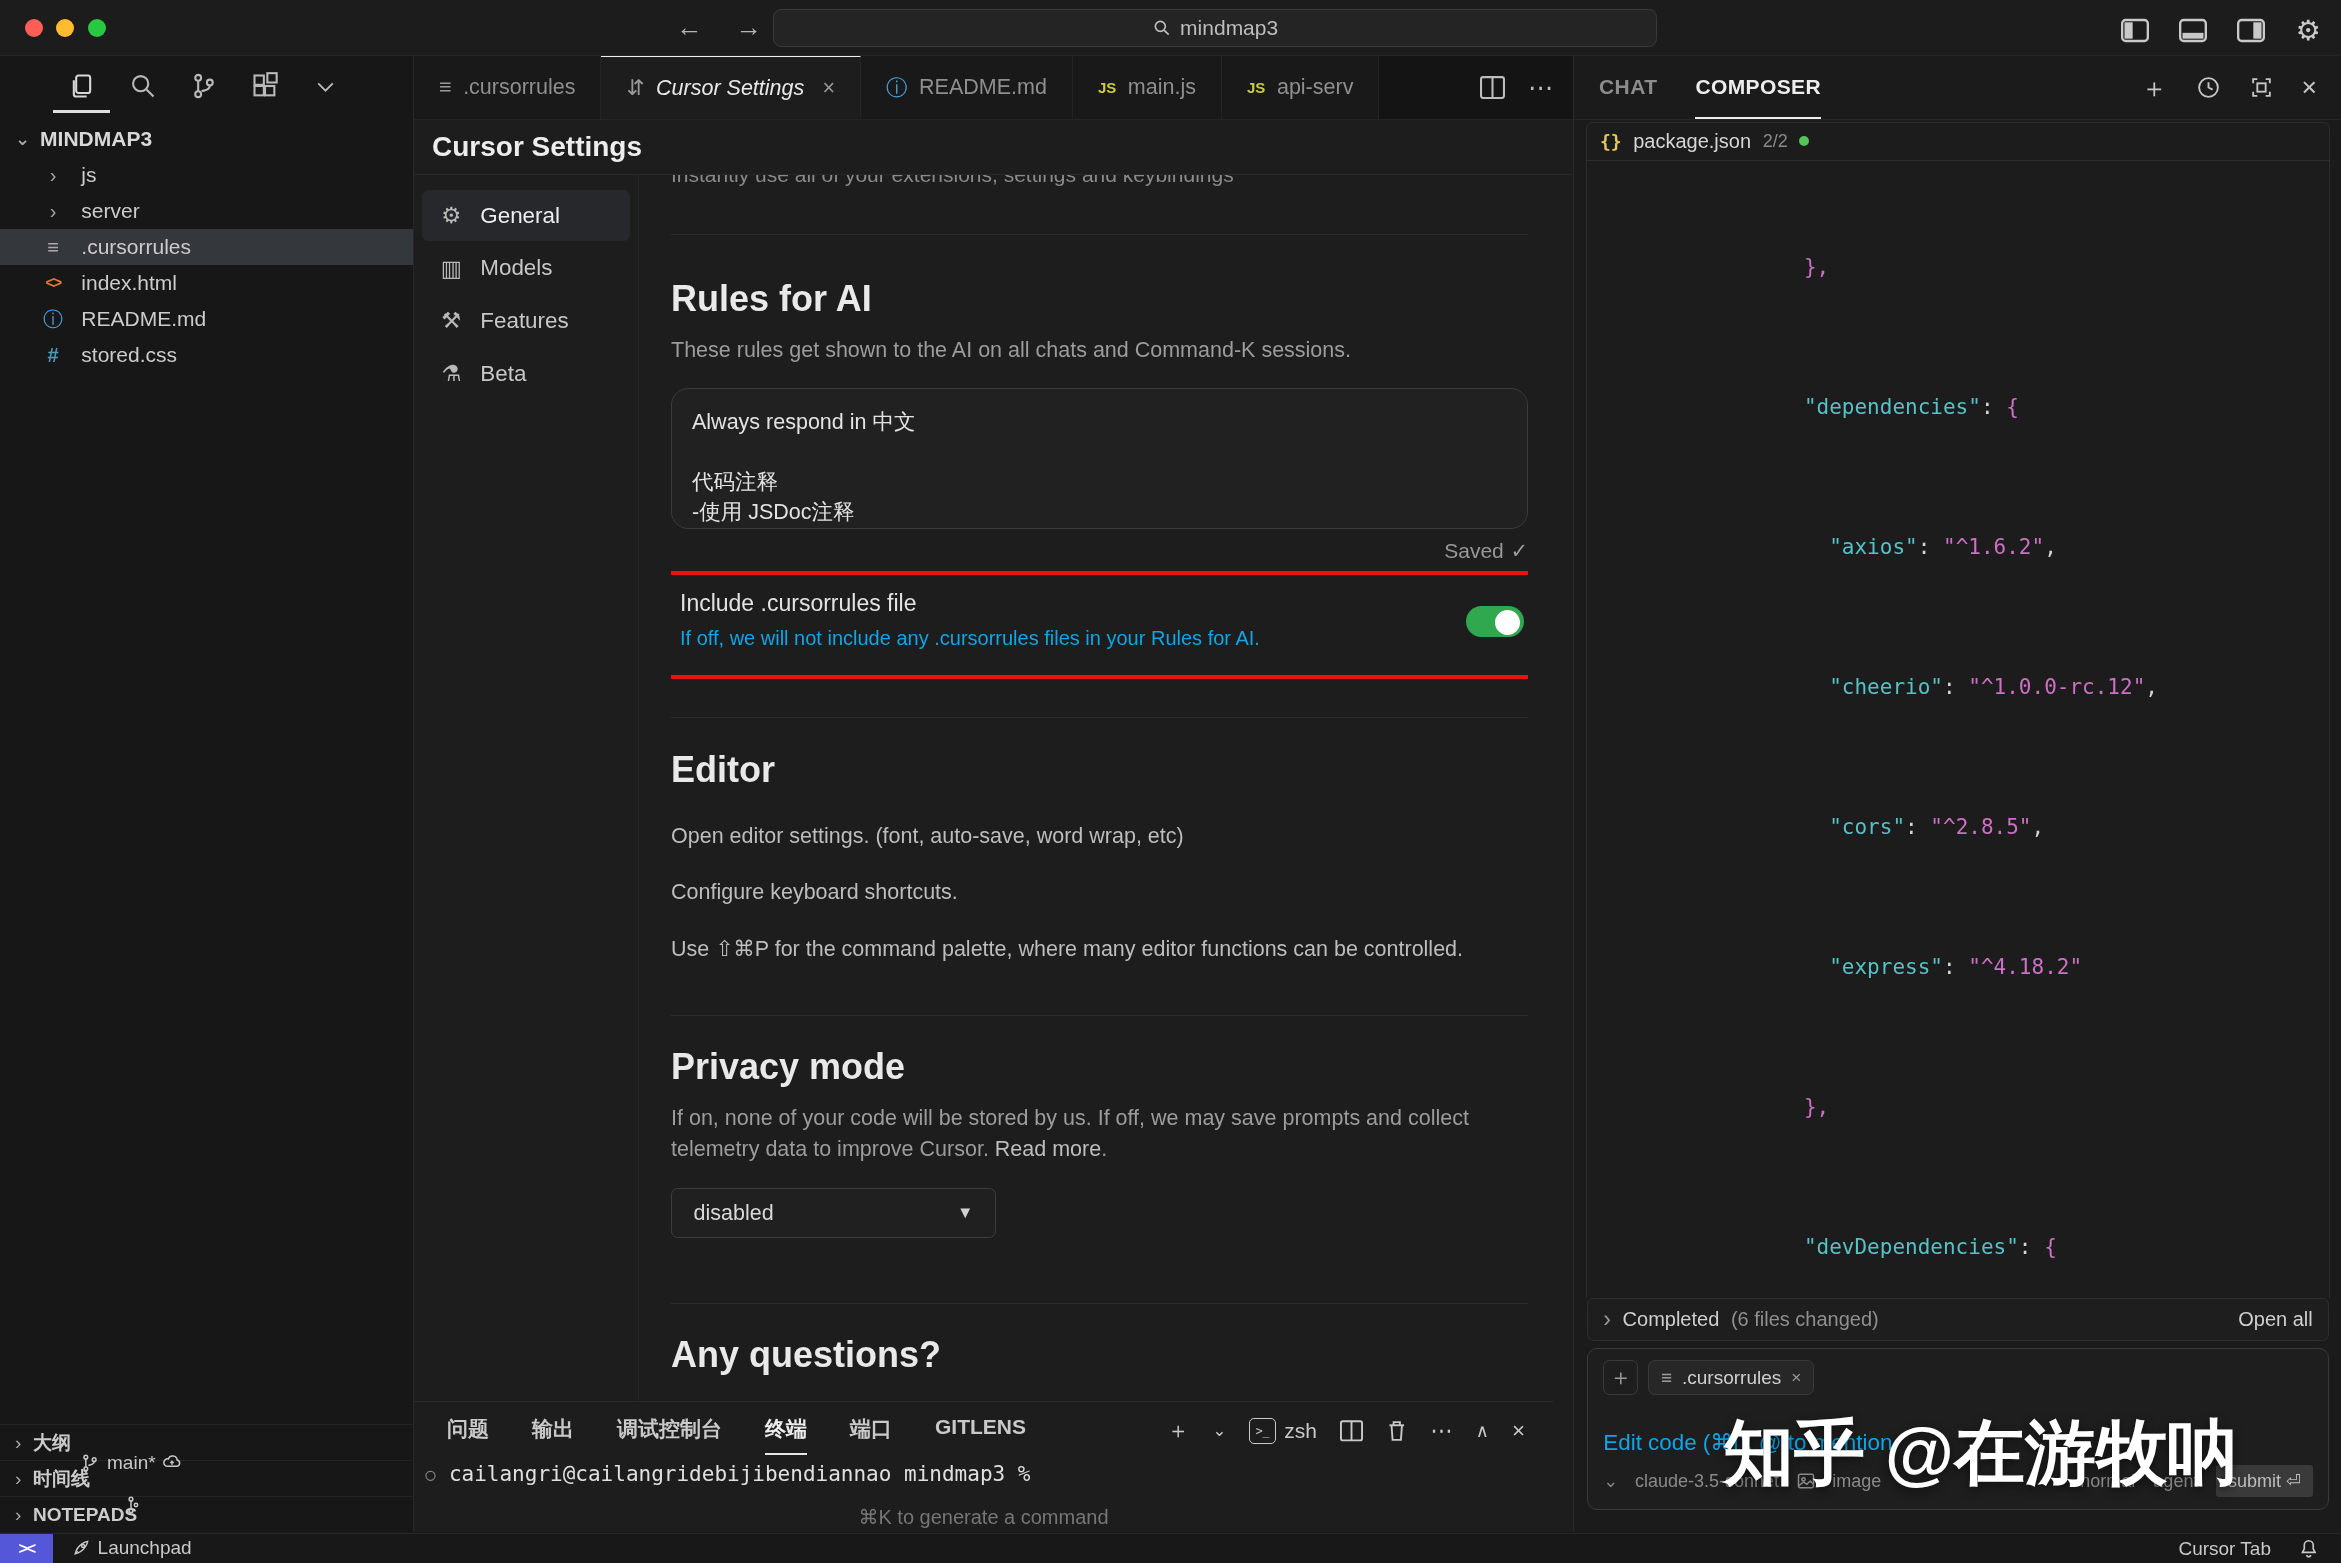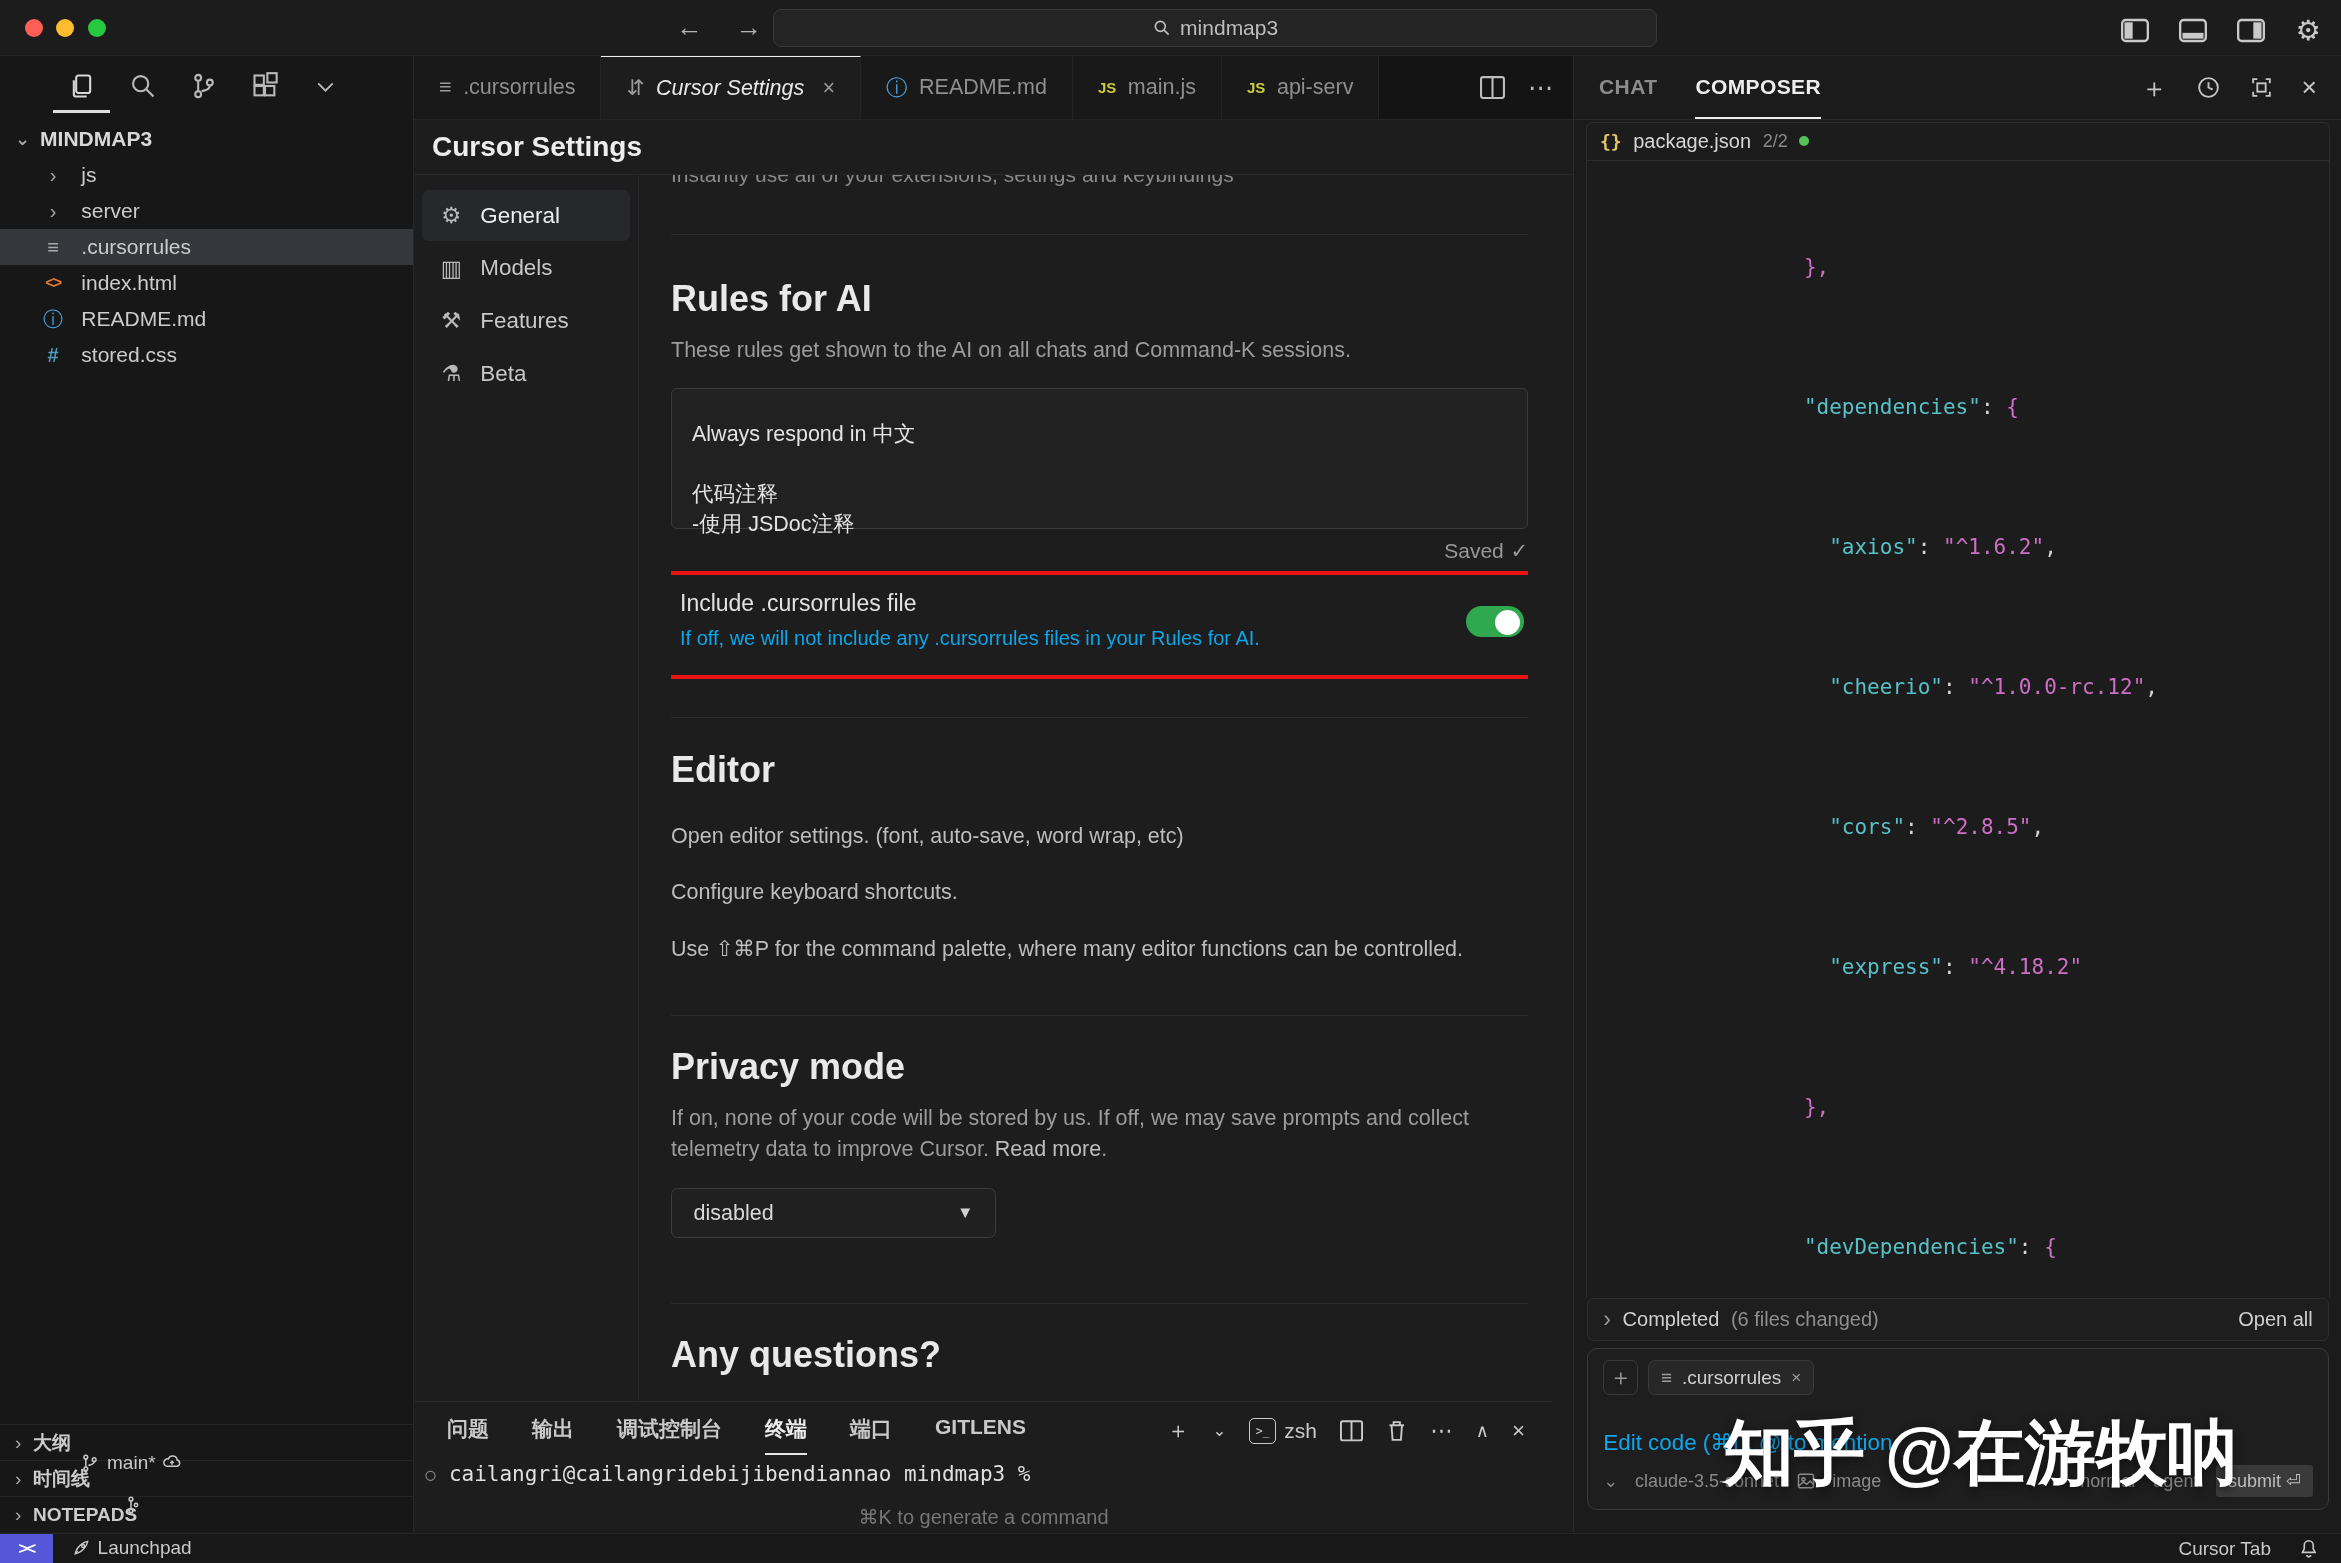--- a/index.html
+++ b/index.html
@@ -57,22 +57,22 @@
             font-size:22.4px;color:#c7c7c7;margin-bottom:1.7px;}
   .nav-item.active{background:#26282c;color:#ededed;}
   .nav-ic{width:28px;text-align:center;font-size:22.4px;color:#b9b9b9;}
   .set-content{position:absolute;left:257px;top:0;width:857px;bottom:0;overflow:hidden;}
   .clipped{margin-top:-11.6px;height:30px;overflow:hidden;color:#8a8a8a;font-size:21px;white-space:nowrap;}
   .divider{border:0;border-top:0.8px solid #2c2c2c;margin:0;}
   .d1{margin-top:41px;} .d2{margin-top:38px;} .d3{margin-top:53px;} .d4{margin-top:65px;}
   .sec-h{font-size:36px;font-weight:600;color:#e9e9e9;margin:0;}
   .h-rules{margin-top:43px;} .h-editor{margin-top:31px;} .h-privacy{margin-top:30px;} .h-q{margin-top:30px;}
   .sec-desc{font-size:21.5px;color:#9c9c9c;margin-top:15px;line-height:31px;}
-  .rules-box{margin-top:21.5px;height:141px;background:#212121;border:0.8px solid #3b3b3b;border-radius:6px;
-             padding:30px 20px;font-size:21.5px;line-height:30px;color:#e3e3e3;white-space:pre-line;}
+  .rules-box{margin-top:21.5px;height:141px;background:#212121;border:0.8px solid #3b3b3b;border-radius:17px;
+             padding:18px 20px;font-size:21.5px;line-height:30px;color:#e3e3e3;white-space:pre-line;}
   .saved-row{margin-top:10px;text-align:right;color:#999;font-size:21px;}
   .saved-check{color:#9c9c9c;margin-left:6.6px;}
   .red-box{position:relative;margin-top:8.3px;margin-left:-20px;width:calc(100% + 46px);height:108px;
            border:4.1px solid #e81313;padding:15px 25px;}
   .inc-label{font-size:23px;color:#e3e3e3;}
   .inc-desc{font-size:20px;color:#0ea5e9;margin-top:10px;}
   .toggle{position:absolute;right:26.5px;top:31px;width:58px;height:31px;border-radius:15.7px;background:#2fa84f;}
   .toggle .knob{position:absolute;right:3.3px;top:3.3px;width:25px;height:25px;border-radius:50%;background:#fff;}
   .link{color:#bdbdbd;font-size:21.5px;text-underline-offset:5.8px;text-decoration-color:#8a8a8a;}
   .link-row{margin-top:33px;font-size:21.5px;color:#bdbdbd;}

